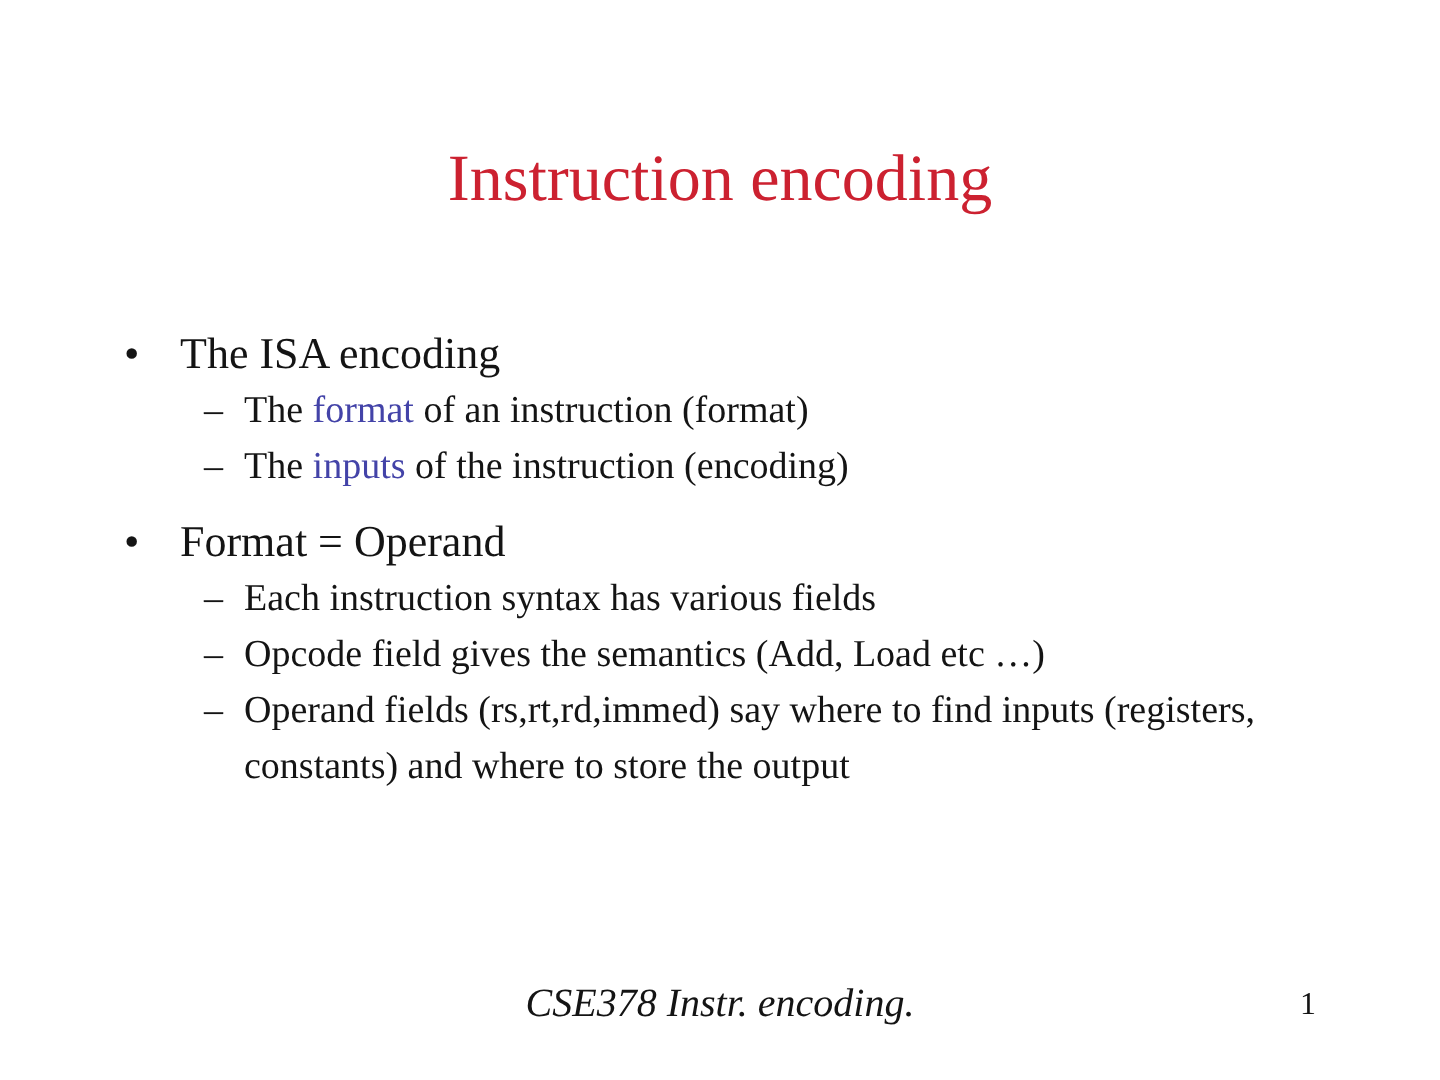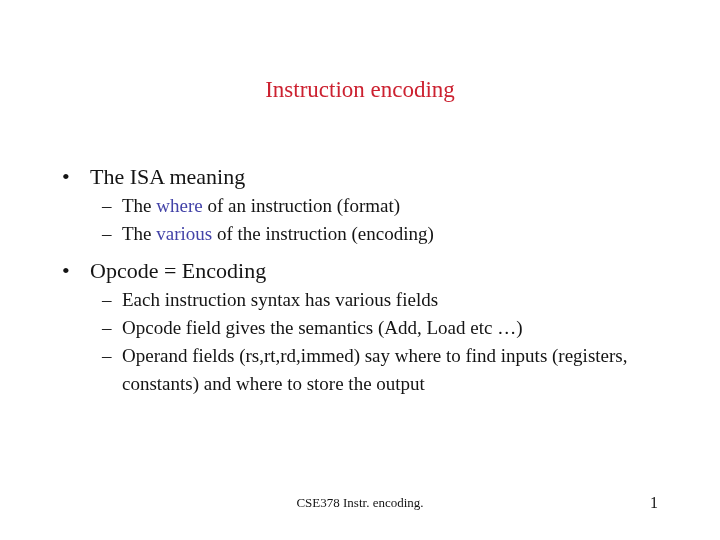--- a/index.html
+++ b/index.html
@@ -11,21 +11,21 @@
     overflow: hidden;
     font-family: "Liberation Serif", "DejaVu Serif", serif;
     color: #141414;
   }
   .title {
     position: absolute;
     top: 72px;
     left: 0;
     width: 100%;
     text-align: center;
-    font-size: 23px;
+    font-size: 33px;
     line-height: 36px;
     color: var(--title-color, #cc2130);
     white-space: nowrap;
   }
   .content {
     position: absolute;
     top: 162px;
     left: 62px;
     width: 610px;
   }
@@ -38,23 +38,24 @@
   .l2 > .marker { width: 20px; }
   .text { flex: 1 1 auto; }
   .hl { color: var(--highlight-color, #4343a8); }
   .hl:empty { display: none; }
   .footer-label {
     position: absolute;
     top: 493px;
     left: 0;
     width: 100%;
     text-align: center;
-    font-size: 13px;
+    font-size: 20px;
     line-height: 19px;
     color: #141414;
+    font-style: italic;
   }
   .page-number {
     position: absolute;
     top: 493px;
     left: 650px;
     font-size: 16px;
     line-height: 19px;
     color: #141414;
   }
 </style>
@@ -62,36 +63,36 @@
 <body>
 
 <div class="slide">
 
   <div class="title">Instruction encoding</div>
 
   <div class="content">
 
     <div class="item l1">
       <span class="marker">•</span>
-      <span class="text"><span>The ISA meaning</span><span></span></span>
+      <span class="text"><span>The ISA encoding</span><span></span></span>
     </div>
 
     <div class="item l2">
       <span class="marker">–</span>
-      <span class="text"><span>The </span><span class="hl">where</span><span> of an instruction (format)</span></span>
+      <span class="text"><span>The </span><span class="hl">format</span><span> of an instruction (format)</span></span>
     </div>
 
     <div class="item l2">
       <span class="marker">–</span>
-      <span class="text"><span>The </span><span class="hl">various</span><span> of the instruction (encoding)</span></span>
+      <span class="text"><span>The </span><span class="hl">inputs</span><span> of the instruction (encoding)</span></span>
     </div>
 
     <div class="item l1">
       <span class="marker">•</span>
-      <span class="text"><span>Opcode = Encoding</span><span></span></span>
+      <span class="text"><span>Format = Operand</span><span></span></span>
     </div>
 
     <div class="item l2">
       <span class="marker">–</span>
       <span class="text"><span>Each instruction syntax has various fields</span><span></span></span>
     </div>
 
     <div class="item l2">
       <span class="marker">–</span>
       <span class="text"><span>Opcode field gives the semantics (Add, Load etc …)</span><span></span></span>

